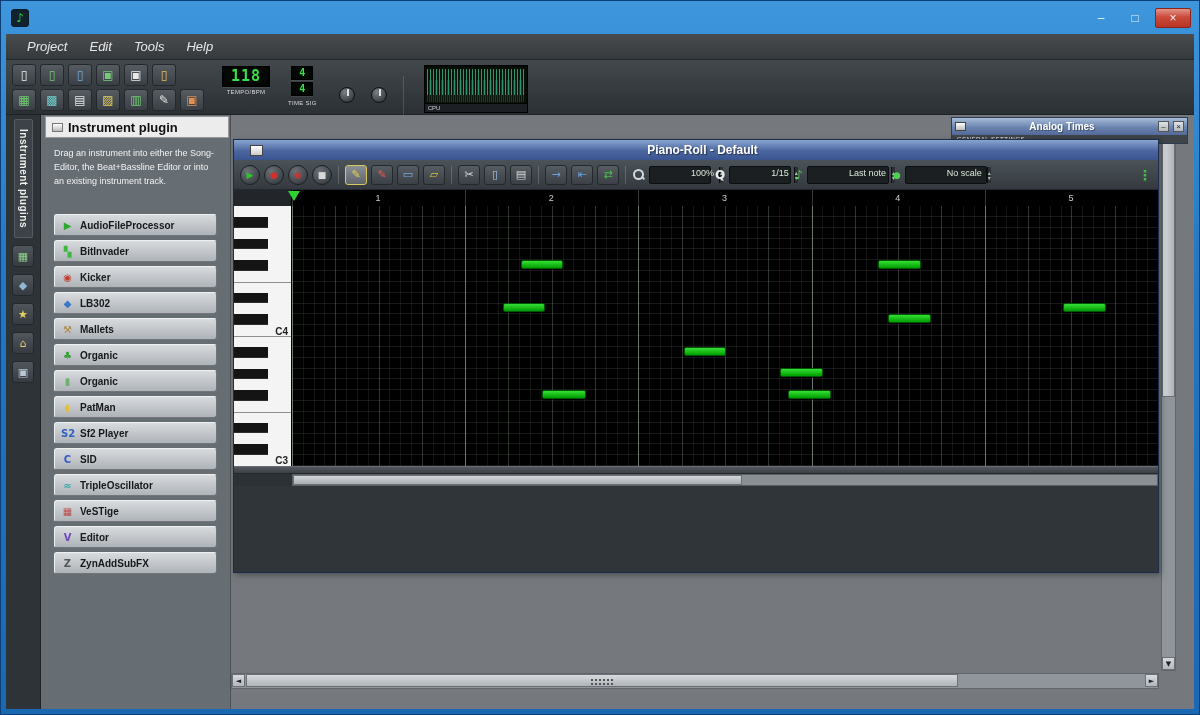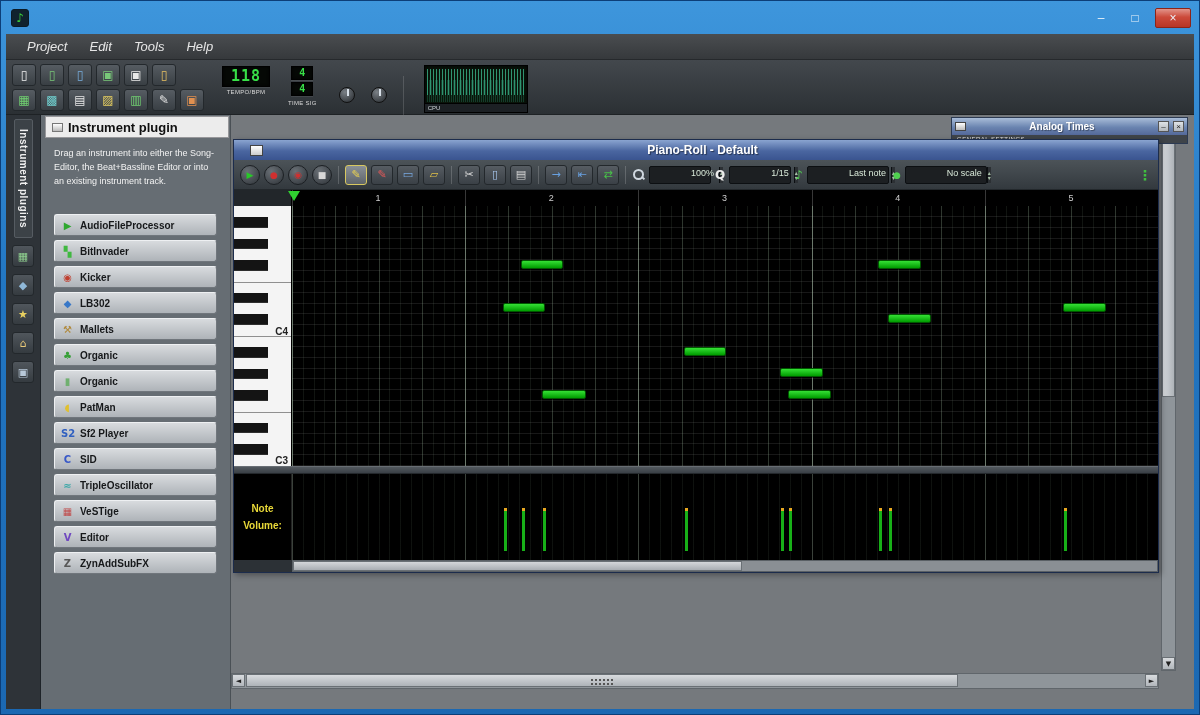--- a/index.html
+++ b/index.html
@@ -429,35 +429,20 @@
               <div class="note" style="left: 596px; top: 108px; width: 43px;"></div>
               <div class="note" style="left: 392px; top: 141px; width: 42px;"></div>
               <div class="note" style="left: 488px; top: 162px; width: 43px;"></div>
               <div class="note" style="left: 250px; top: 184px; width: 44px;"></div>
               <div class="note" style="left: 496px; top: 184px; width: 43px;"></div>
             </div>
         </div>
 
         <div class="pr-divider"></div>
 
-        <div class="pr-vol">
-          <div class="pr-vol-label">Note
-Volume:</div>
-          <div class="pr-vol-area">
-              <div class="vol-bar" style="left: 230px;"></div>
-              <div class="vol-bar" style="left: 587px;"></div>
-              <div class="vol-bar" style="left: 212px;"></div>
-              <div class="vol-bar" style="left: 772px;"></div>
-              <div class="vol-bar" style="left: 597px;"></div>
-              <div class="vol-bar" style="left: 393px;"></div>
-              <div class="vol-bar" style="left: 489px;"></div>
-              <div class="vol-bar" style="left: 251px;"></div>
-              <div class="vol-bar" style="left: 497px;"></div>
-            </div>
-        </div>
 
         <div class="pr-hscroll">
           <div class="pr-hscroll-corner"></div>
           <div class="pr-hscroll-track">
             <div class="pr-hscroll-thumb"></div>
           </div>
         </div>
       </div>
 
       <div class="mdi-vscroll">

